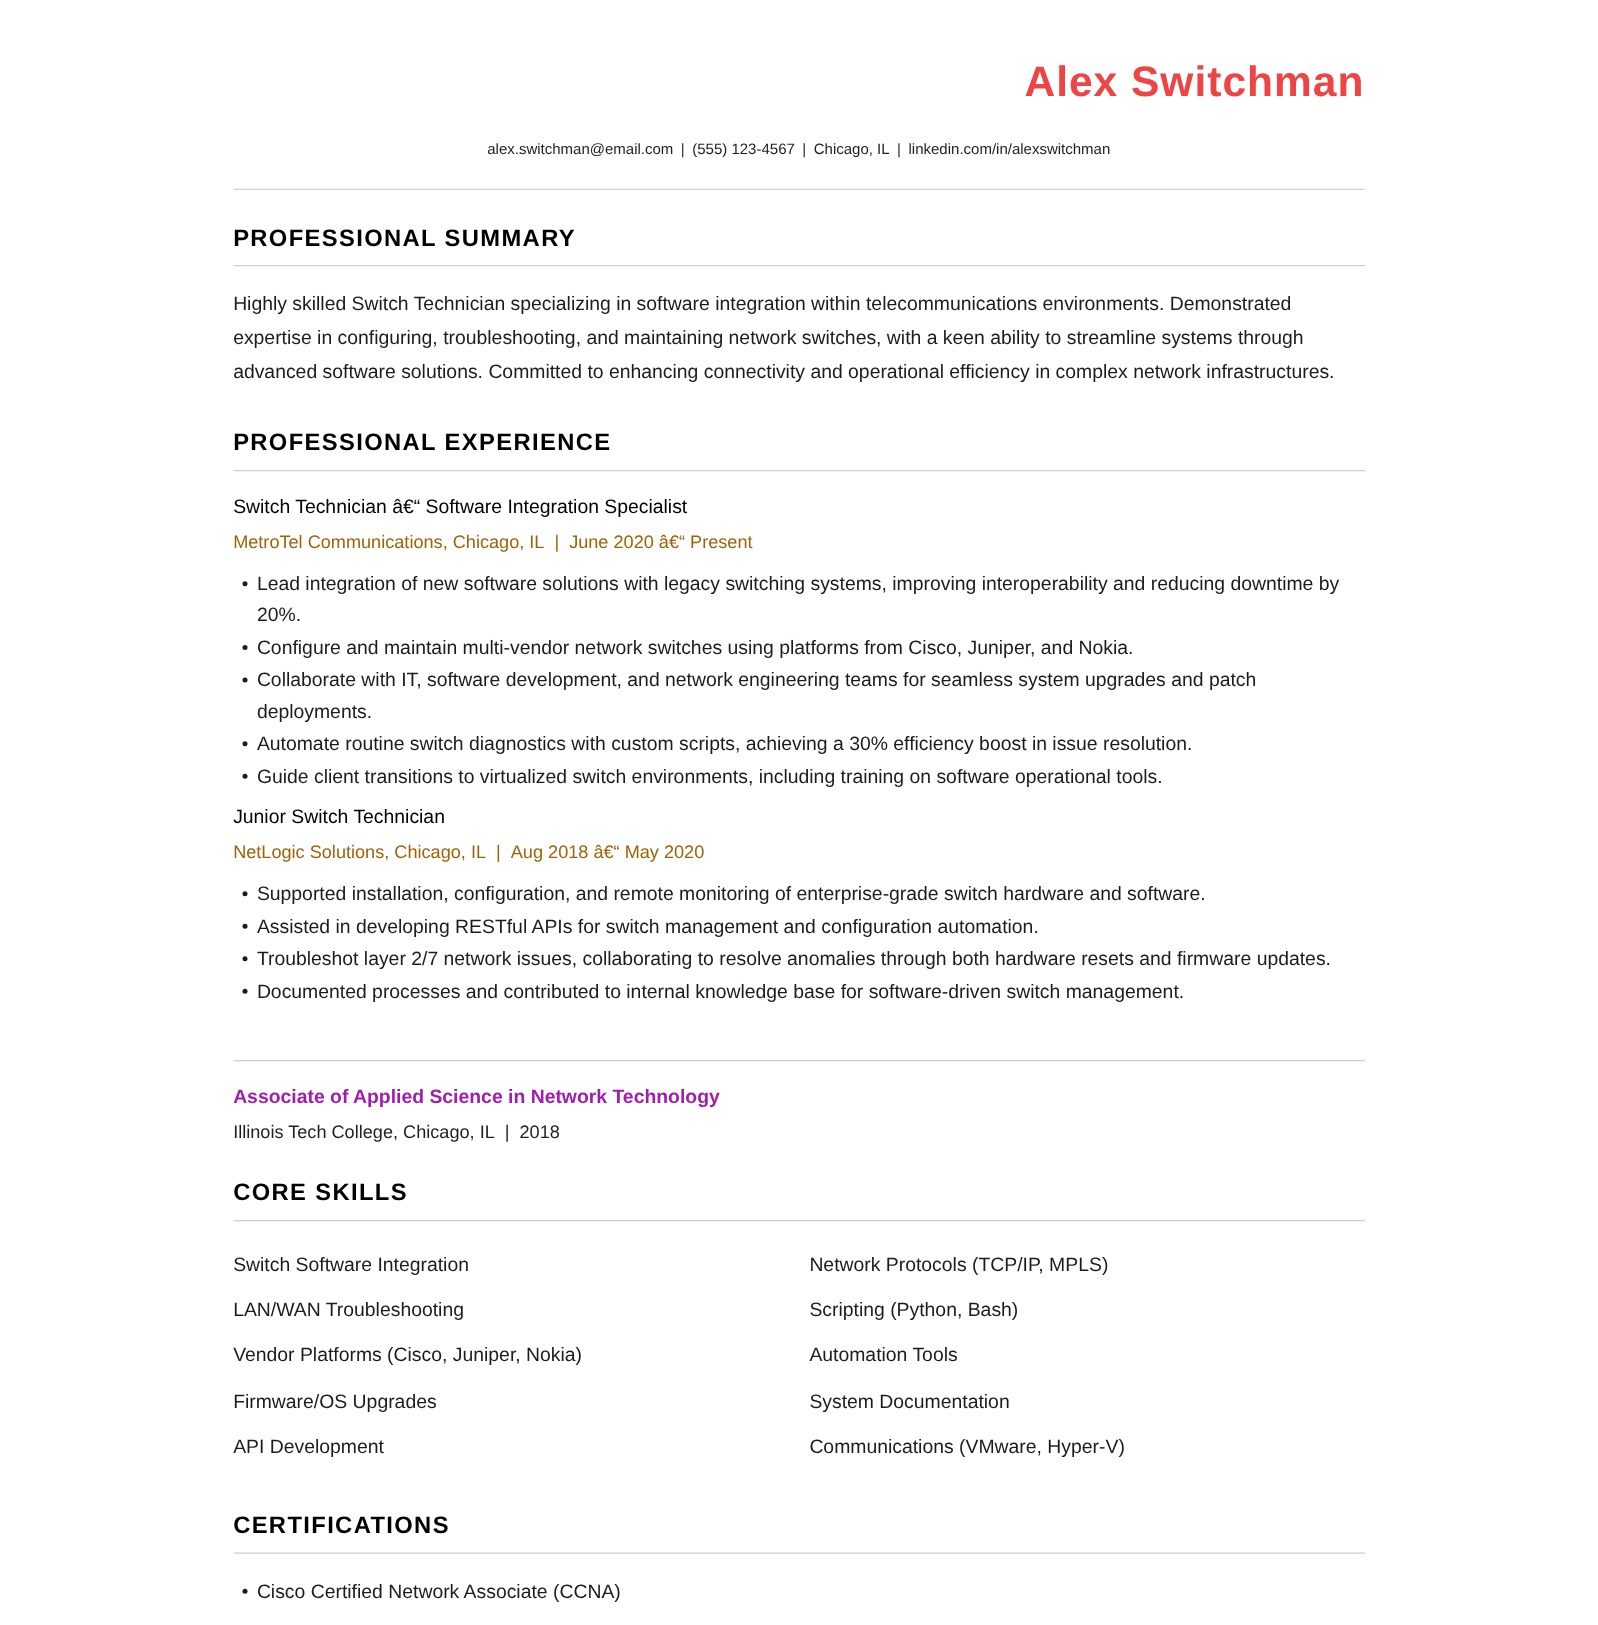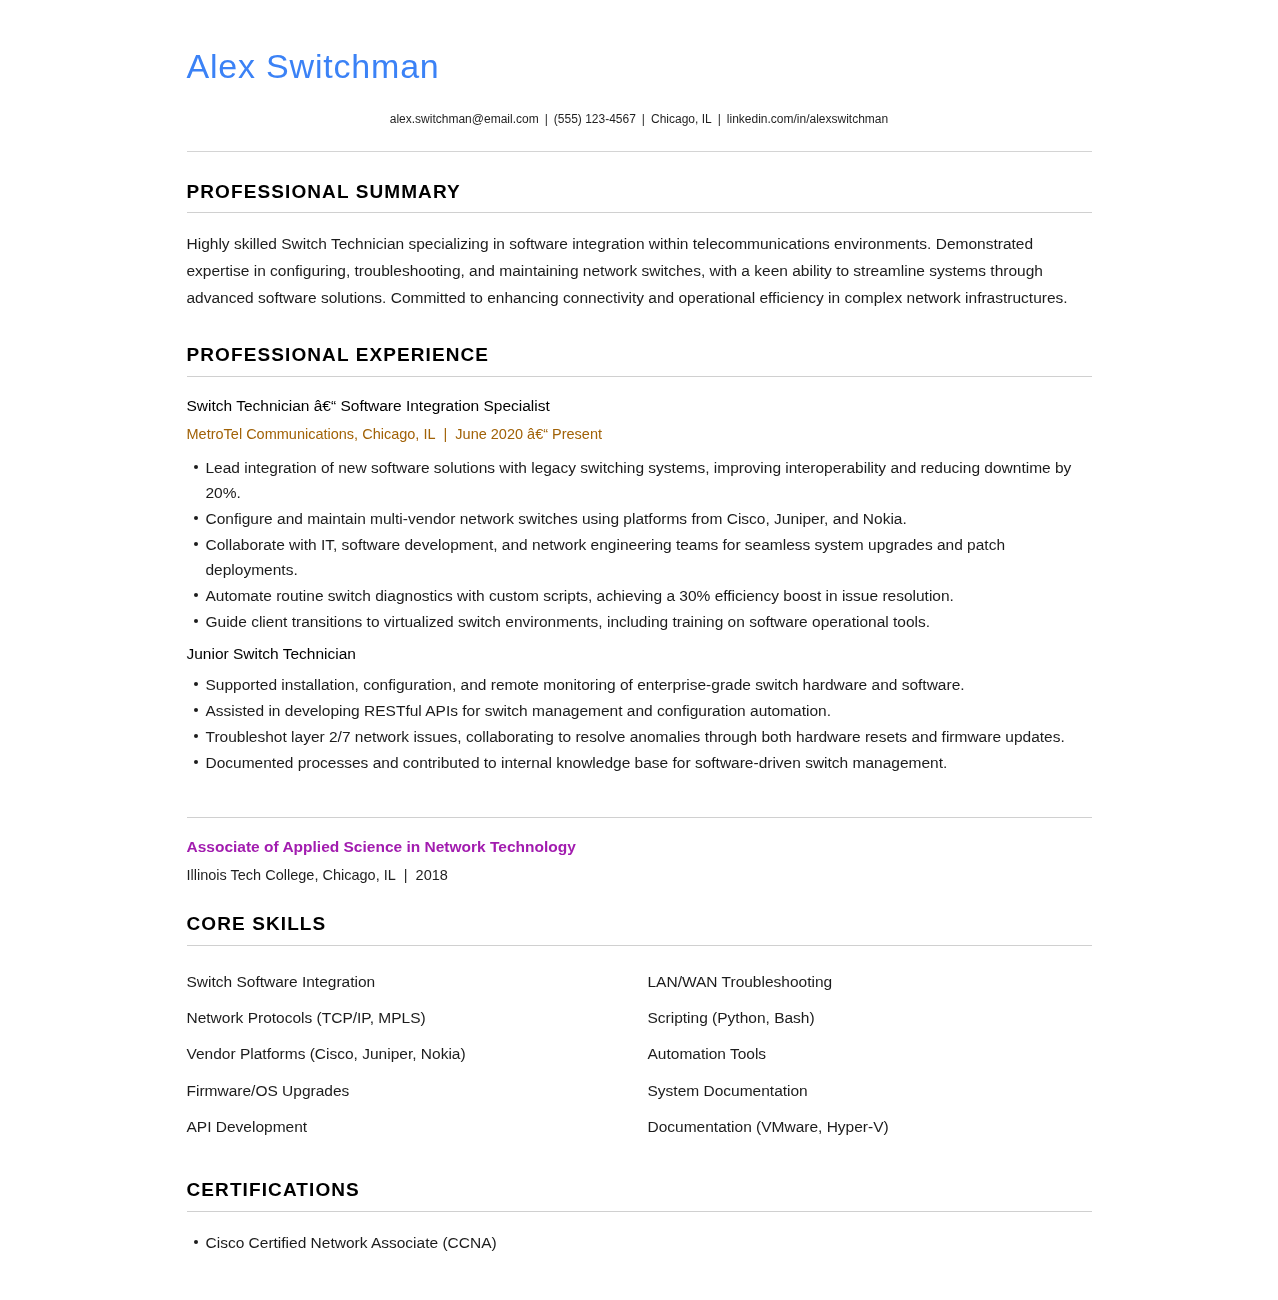--- a/index.html
+++ b/index.html
@@ -20,25 +20,25 @@
     padding: 0;
   }
   .sheet {
     margin: 0 auto;
     width: 905px;
     padding-top: 46px;
   }
 
   
   .name {
-    text-align: left;
+    text-align: right;
     font-size: 34px;
-    font-weight: normal;
+    font-weight: bold;
     letter-spacing: 0.8px;
-    color: #3b82f6;
+    color: #ef4444;
     line-height: 1.2;
     margin: 0 0 24px 0;
   }
   .contact {
     text-align: center;
     font-size: 12px;
     color: #1f1f1f;
     line-height: 1.4;
     margin: 0 0 23px 0;
   }
@@ -216,20 +216,23 @@
           <li>Lead integration of new software solutions with legacy switching systems, improving interoperability and reducing downtime by 20%.</li>
           <li>Configure and maintain multi-vendor network switches using platforms from Cisco, Juniper, and Nokia.</li>
           <li>Collaborate with IT, software development, and network engineering teams for seamless system upgrades and patch deployments.</li>
           <li>Automate routine switch diagnostics with custom scripts, achieving a 30% efficiency boost in issue resolution.</li>
           <li>Guide client transitions to virtualized switch environments, including training on software operational tools.</li>
         </ul>
       </div>
 
       <div class="job">
         <div class="job-title">Junior Switch Technician</div>
+        <div class="job-meta">
+          <span>NetLogic Solutions, Chicago, IL</span><span class="sep">|</span><span>Aug 2018 â€“ May 2020</span>
+        </div>
         <ul class="bullets">
           <li>Supported installation, configuration, and remote monitoring of enterprise-grade switch hardware and software.</li>
           <li>Assisted in developing RESTful APIs for switch management and configuration automation.</li>
           <li>Troubleshot layer 2/7 network issues, collaborating to resolve anomalies through both hardware resets and firmware updates.</li>
           <li>Documented processes and contributed to internal knowledge base for software-driven switch management.</li>
         </ul>
       </div>
     </div>
     <div class="space-after-exp"></div>
 
@@ -242,29 +245,29 @@
         </div>
       </div>
     </div>
     <div class="space-after-edu"></div>
 
     <div class="section">
       <h2 class="section-title">CORE SKILLS</h2>
       <hr class="rule section-rule">
       <div class="skills-grid">
         <div class="skill">Switch Software Integration</div>
+        <div class="skill">Network Protocols (TCP/IP, MPLS)</div>
         <div class="skill">LAN/WAN Troubleshooting</div>
-        <div class="skill">Network Protocols (TCP/IP, MPLS)</div>
         <div class="skill">Scripting (Python, Bash)</div>
         <div class="skill">Vendor Platforms (Cisco, Juniper, Nokia)</div>
         <div class="skill">Automation Tools</div>
         <div class="skill">Firmware/OS Upgrades</div>
         <div class="skill">System Documentation</div>
         <div class="skill">API Development</div>
-        <div class="skill">Documentation (VMware, Hyper-V)</div>
+        <div class="skill">Communications (VMware, Hyper-V)</div>
       </div>
     </div>
     <div class="space-after-skills"></div>
 
     <div class="section">
       <h2 class="section-title">CERTIFICATIONS</h2>
       <hr class="rule section-rule">
       <ul class="certs">
         <li>Cisco Certified Network Associate (CCNA)</li>
 

